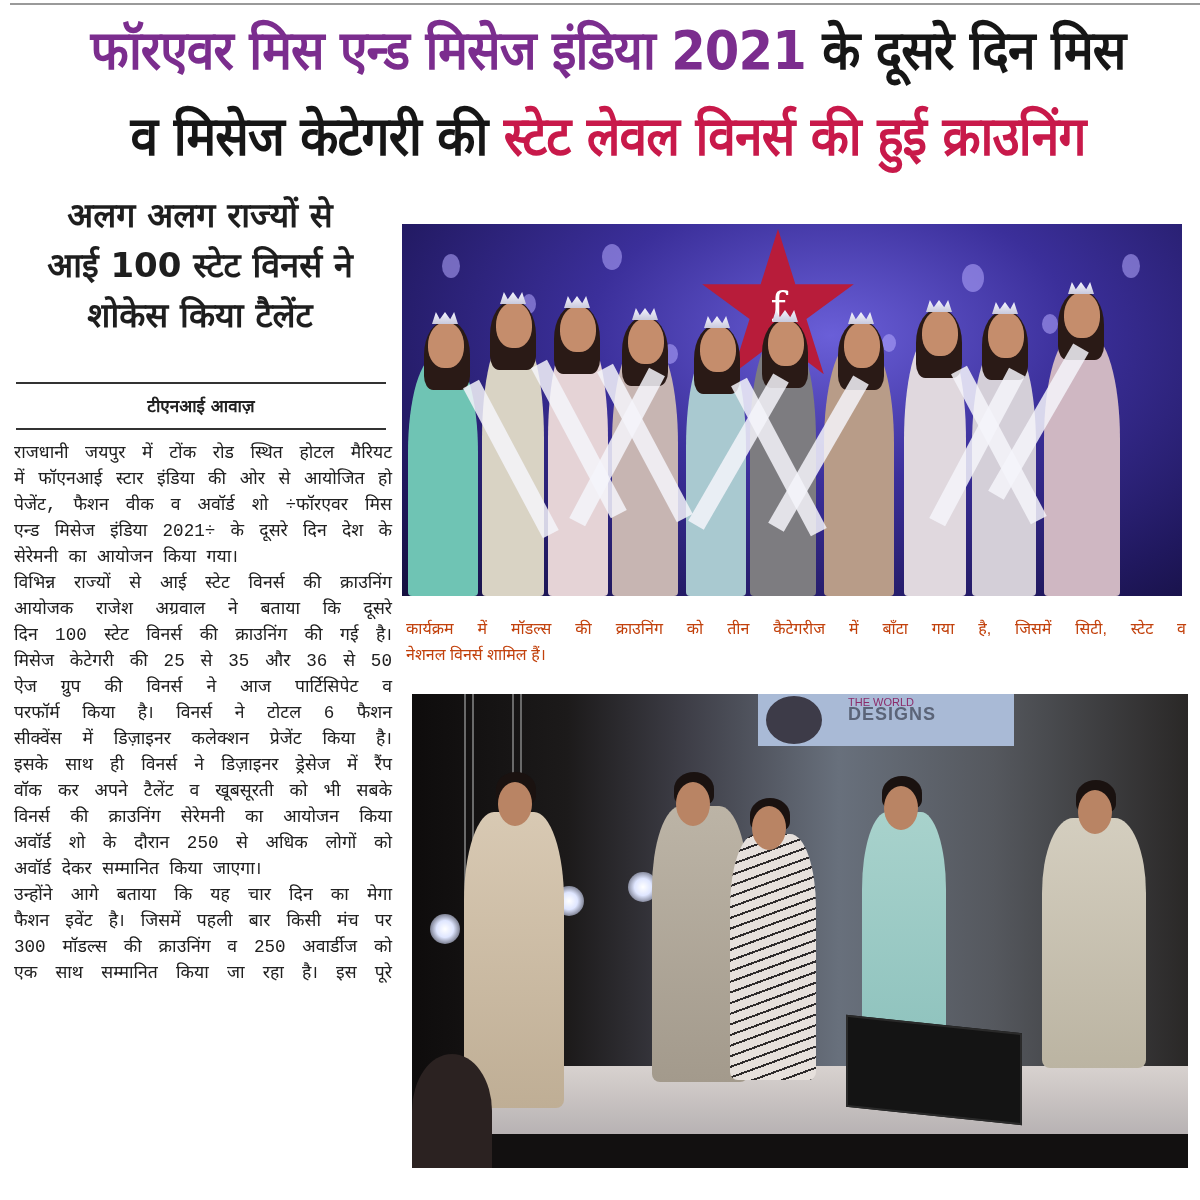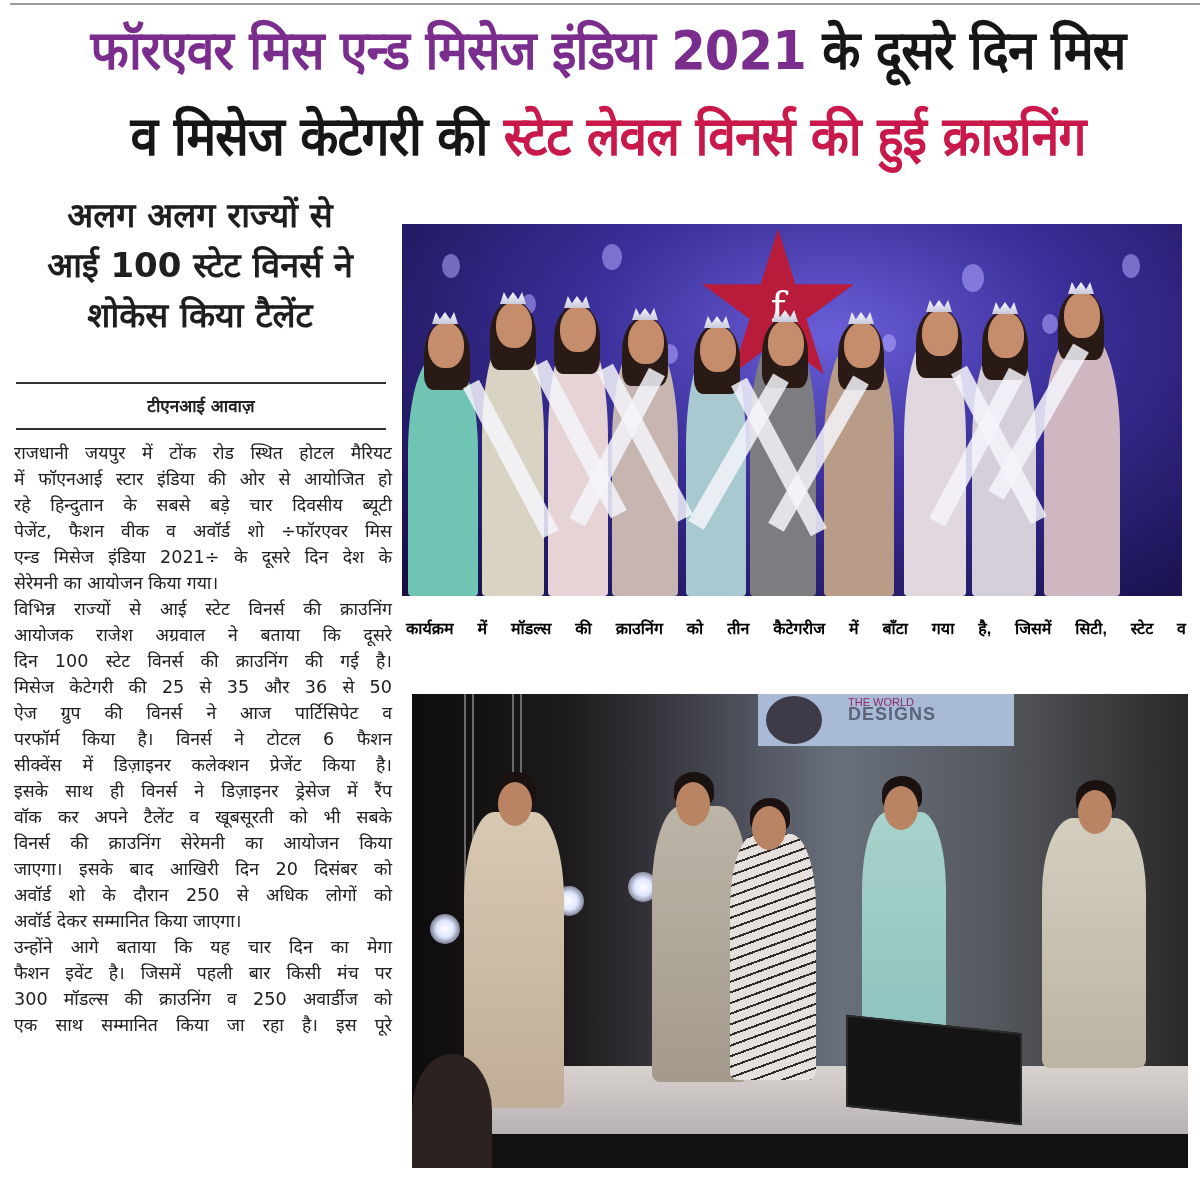--- a/index.html
+++ b/index.html
@@ -14,36 +14,36 @@
   .hl-black { color: #161616; }
   .hl-red { color: #c8194a; }
 
   .subhead { position: absolute; left: 10px; top: 190px; width: 380px; text-align: center; font-weight: bold; font-size: 34px; line-height: 50px; color: #1e1e1e; }
   .subhead span { display: block; white-space: nowrap; }
 
   .rule { position: absolute; left: 16px; width: 370px; height: 2px; background: #333; }
   .byline { position: absolute; left: 16px; top: 394px; width: 370px; text-align: center; font-size: 17px; font-weight: bold; color: #222; }
 
   .body-col { position: absolute; left: 14px; top: 440px; width: 378px; font-size: 17.6px; line-height: 26px; color: #202020; text-align: justify; }
-  .body-col p { margin-bottom: 0; }
+  .body-col p { margin-bottom: 0; font-family: Liberation Mono, monospace; }
   .body-col .ln { display: block; white-space: nowrap; text-align-last: justify; text-align: justify; }
   .body-col .ln.last { text-align-last: left; }
 
   
   .photo1 { position: absolute; left: 402px; top: 224px; width: 780px; height: 372px; overflow: hidden;
     background: radial-gradient(ellipse at 55% 30%, #6a5fd8 0%, #3b2f9a 40%, #20185e 80%, #150f3f 100%); }
   .photo1 .sparkle { position: absolute; border-radius: 50%; background: rgba(180,170,255,0.55); }
   .photo1 .star { position: absolute; left: 296px; top: 5px; width: 160px; height: 150px; }
   .photo1 .woman { position: absolute; bottom: 0; border-radius: 40% 40% 4px 4px; }
   .photo1 .head { position: absolute; width: 36px; height: 46px; border-radius: 50% 50% 45% 45%; background: #c58d6c; }
   .photo1 .hair { position: absolute; width: 46px; height: 70px; border-radius: 50% 50% 20% 20%; background: #2a1a16; }
   .photo1 .crown { position: absolute; width: 26px; height: 12px; background: linear-gradient(#f4f4ff,#c9c9dc); clip-path: polygon(0 100%,15% 0,30% 60%,50% 0,70% 60%,85% 0,100% 100%); }
   .photo1 .sash { position: absolute; width: 18px; height: 170px; background: rgba(245,245,250,0.85); transform: rotate(-28deg); transform-origin: top center; }
 
-  .caption1 { position: absolute; left: 406px; top: 616px; width: 780px; font-size: 16px; line-height: 26px; color: #000000; font-family: "Liberation Sans", sans-serif; font-weight: bold; }
+  .caption1 { position: absolute; left: 406px; top: 616px; width: 780px; font-size: 16px; line-height: 26px; color: #c2410c; font-family: "Liberation Sans", sans-serif; }
 
   
   .photo2 { position: absolute; left: 412px; top: 694px; width: 776px; height: 474px; overflow: hidden;
     background: linear-gradient(90deg, #0e0c0c 0%, #1c1a1a 20%, #3d3d46 35%, #68707c 55%, #55585e 75%, #2a2827 100%); }
   .photo2 .stage { position: absolute; left: 60px; top: 372px; width: 716px; height: 100px; background: linear-gradient(#d8d2cf, #a8a3a6); }
   .photo2 .stage-edge { position: absolute; left: 60px; top: 440px; width: 716px; height: 34px; background: #121010; }
   .photo2 .truss { position: absolute; top: 0; width: 10px; height: 360px; border-left: 2px solid #6a6a6a; border-right: 2px solid #6a6a6a; }
   .photo2 .banner { position: absolute; left: 346px; top: 0; width: 256px; height: 52px; background: #a9bad6; }
   .photo2 .banner-logo { position: absolute; left: 8px; top: 2px; width: 56px; height: 48px; border-radius: 50%; background: #3d3b48; }
   .photo2 .banner-text { position: absolute; left: 90px; top: 10px; font-size: 18px; font-weight: bold; color: #5b6478; letter-spacing: 1px; font-family: "Liberation Sans", sans-serif; }
@@ -72,37 +72,35 @@
 </div>
 
 <div class="rule" style="top:382px"></div>
 <div class="byline">टीएनआई आवाज़</div>
 <div class="rule" style="top:428px; height:1.5px"></div>
 
 <div class="body-col">
   <p>
     <span class="ln">राजधानी जयपुर में टोंक रोड स्थित होटल मैरियट</span>
     <span class="ln">में फॉएनआई स्टार इंडिया की ओर से आयोजित हो</span>
-    <span class="ln">रहे हिन्दुतान के सबसे बड़े चार दिवसीय ब्यूटी</span>
     <span class="ln">पेजेंट, फैशन वीक व अवॉर्ड शो ÷फॉरएवर मिस</span>
     <span class="ln">एन्ड मिसेज इंडिया 2021÷ के दूसरे दिन देश के</span>
     <span class="ln last">सेरेमनी का आयोजन किया गया।</span>
     <span class="ln">विभिन्न राज्यों से आई स्टेट विनर्स की क्राउनिंग</span>
   </p>
   <p>
     <span class="ln">आयोजक राजेश अग्रवाल ने बताया कि दूसरे</span>
     <span class="ln">दिन 100 स्टेट विनर्स की क्राउनिंग की गई है।</span>
     <span class="ln">मिसेज केटेगरी की 25 से 35 और 36 से 50</span>
     <span class="ln">ऐज ग्रुप की विनर्स ने आज पार्टिसिपेट व</span>
     <span class="ln">परफॉर्म किया है। विनर्स ने टोटल 6 फैशन</span>
     <span class="ln">सीक्वेंस में डिज़ाइनर कलेक्शन प्रेजेंट किया है।</span>
     <span class="ln">इसके साथ ही विनर्स ने डिज़ाइनर ड्रेसेज में रैंप</span>
     <span class="ln">वॉक कर अपने टैलेंट व खूबसूरती को भी सबके</span>
     <span class="ln">विनर्स की क्राउनिंग सेरेमनी का आयोजन किया</span>
-    <span class="ln">जाएगा। इसके बाद आखिरी दिन 20 दिसंबर को</span>
     <span class="ln">अवॉर्ड शो के दौरान 250 से अधिक लोगों को</span>
     <span class="ln last">अवॉर्ड देकर सम्मानित किया जाएगा।</span>
   </p>
   <p>
     <span class="ln">उन्होंने आगे बताया कि यह चार दिन का मेगा</span>
     <span class="ln">फैशन इवेंट है। जिसमें पहली बार किसी मंच पर</span>
     <span class="ln">300 मॉडल्स की क्राउनिंग व 250 अवार्डीज को</span>
     <span class="ln">एक साथ सम्मानित किया जा रहा है। इस पूरे</span>
   </p>
 </div>
@@ -168,20 +166,21 @@
   <div class="sash" style="left:328px;top:158px"></div>
   <div class="sash" style="left:370px;top:154px;transform:rotate(30deg)"></div>
   <div class="sash" style="left:450px;top:156px;transform:rotate(30deg)"></div>
   <div class="sash" style="left:548px;top:146px"></div>
   <div class="sash" style="left:606px;top:148px;transform:rotate(28deg)"></div>
   <div class="sash" style="left:670px;top:124px;transform:rotate(30deg)"></div>
 </div>
 
 <div class="caption1">
   <div style="text-align-last:justify;white-space:nowrap;">कार्यक्रम में मॉडल्स की क्राउनिंग को तीन कैटेगरीज में बाँटा गया है, जिसमें सिटी, स्टेट व</div>
+  <div>नेशनल विनर्स शामिल हैं।</div>
 </div>
 
 <div class="photo2">
   <div class="truss" style="left:52px"></div>
   <div class="truss" style="left:100px"></div>
   <div class="banner">
     <div class="banner-logo"></div>
     <div class="banner-sub">THE WORLD</div>
     <div class="banner-text">DESIGNS</div>
   </div>

